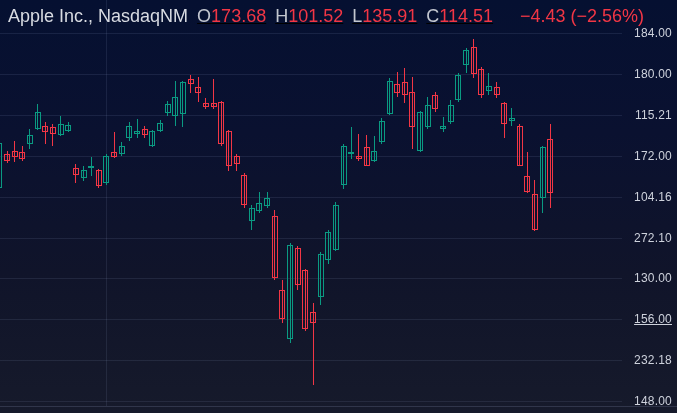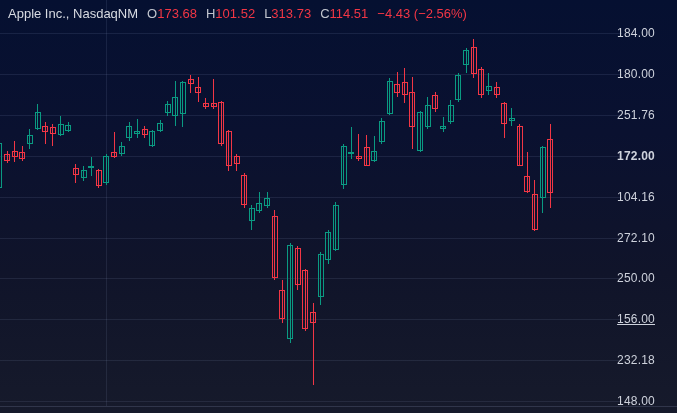--- a/index.html
+++ b/index.html
@@ -12,40 +12,40 @@
   }
   .plot{position:absolute;inset:0;}
   .hline{position:absolute;left:0;height:1px;background:var(--grid);}
   .vline{position:absolute;top:0;width:1px;background:var(--grid);}
   .sep{position:absolute;left:0;width:677px;height:1px;background:var(--sep);}
   .tick{
     position:absolute;right:0;transform:translateY(-50%);
     font-size:12px;line-height:1;color:var(--axis-text);
     letter-spacing:0.2px;
   }
-  .axis{position:absolute;top:0;right:22px;width:46px;height:301px;}
+  .axis{position:absolute;top:0;right:5px;width:46px;height:301px;}
   .wick{position:absolute;width:1px;}
   .cbody{
     position:absolute;width:6px;box-sizing:border-box;
     background:transparent;border:1px solid;
   }
   .up{border-color:var(--up);}
   .down{border-color:var(--down);}
   .wup{background:var(--up);}
   .wdown{background:var(--down);}
   .header{
     position:absolute;top:6px;left:8px;
     display:flex;align-items:center;white-space:pre;
-    font-size:13px;line-height:1.2;
+    font-size:18px;line-height:1.2;
   }
   .sym{color:var(--header-text);margin-right:9px;cursor:pointer;}
-  .grp{margin-right:9px;}
+  .grp{margin-right:9px;text-decoration:underline;}
   .lbl{color:var(--header-label);}
   .val{color:var(--down);}
-  .chg{color:var(--down);}
+  .chg{color:var(--down);margin-left:18px;}
 </style>
 </head>
 <body>
 
 <div class="stage">
   <div class="plot">
     <div id="gridlines">
         <div class="hline" style="top: 33.3px; width: 622px;"></div>
         <div class="hline" style="top: 74.15px; width: 622px;"></div>
         <div class="hline" style="top: 115px; width: 622px;"></div>
@@ -202,31 +202,31 @@
         <div class="cbody down" style="left: 531.85px; top: 194.147px; height: 36.2544px;"></div>
         <div class="wick wup" style="left: 542px; top: 145.637px; height: 67.4025px;"></div>
         <div class="cbody up" style="left: 539.5px; top: 146.659px; height: 51.0625px;"></div>
         <div class="wick wdown" style="left: 549.65px; top: 123.681px; height: 84.0489px;"></div>
         <div class="cbody down" style="left: 547.15px; top: 138.693px; height: 54.5348px;"></div>
       </div>
     <div class="sep" id="axis-sep" style="top: 406px;"></div>
     <div class="axis" id="axis">
         <div class="tick" style="top: 33.3px;">184.00</div>
         <div class="tick" style="top: 74.15px;">180.00</div>
-        <div class="tick" style="top: 115px;">251.76</div>
-        <div class="tick" style="top: 155.85px; font-weight: bold;">172.00</div>
+        <div class="tick" style="top: 115px;">115.21</div>
+        <div class="tick" style="top: 155.85px;">172.00</div>
         <div class="tick" style="top: 196.7px;">104.16</div>
         <div class="tick" style="top: 237.55px;">272.10</div>
-        <div class="tick" style="top: 278.4px;">250.00</div>
+        <div class="tick" style="top: 278.4px;">130.00</div>
         <div class="tick" style="top: 319.25px; text-decoration: underline;">156.00</div>
         <div class="tick" style="top: 360.1px;">232.18</div>
         <div class="tick" style="top: 400.95px;">148.00</div>
       </div>
     <div class="header">
       <span class="sym">Apple Inc., NasdaqNM</span>
       <span class="grp"><span class="lbl">O</span><span class="val">173.68</span></span>
       <span class="grp"><span class="lbl">H</span><span class="val">101.52</span></span>
-      <span class="grp"><span class="lbl">L</span><span class="val">313.73</span></span>
+      <span class="grp"><span class="lbl">L</span><span class="val">135.91</span></span>
       <span class="grp"><span class="lbl">C</span><span class="val">114.51</span></span>
       <span class="chg">−4.43 (−2.56%)</span>
     </div>
   </div>
 </div>
 
 </body></html>

